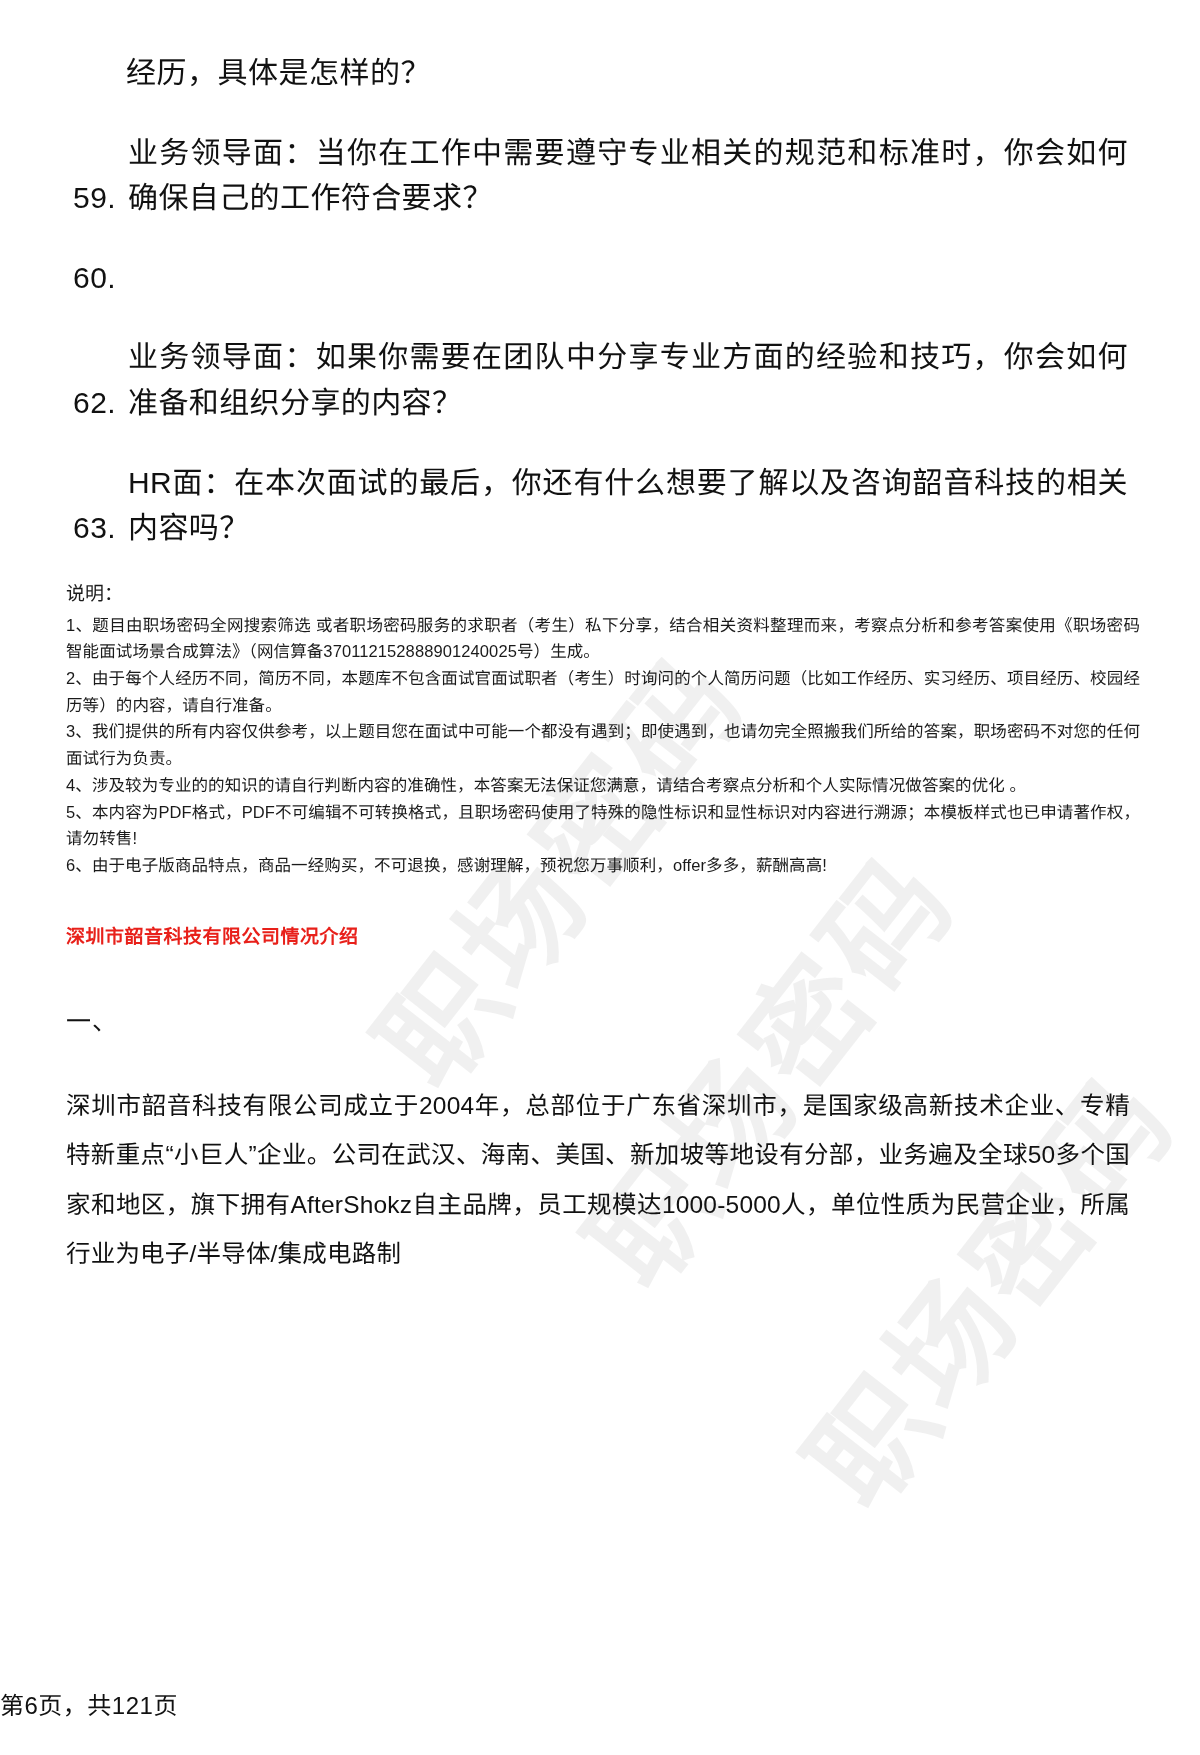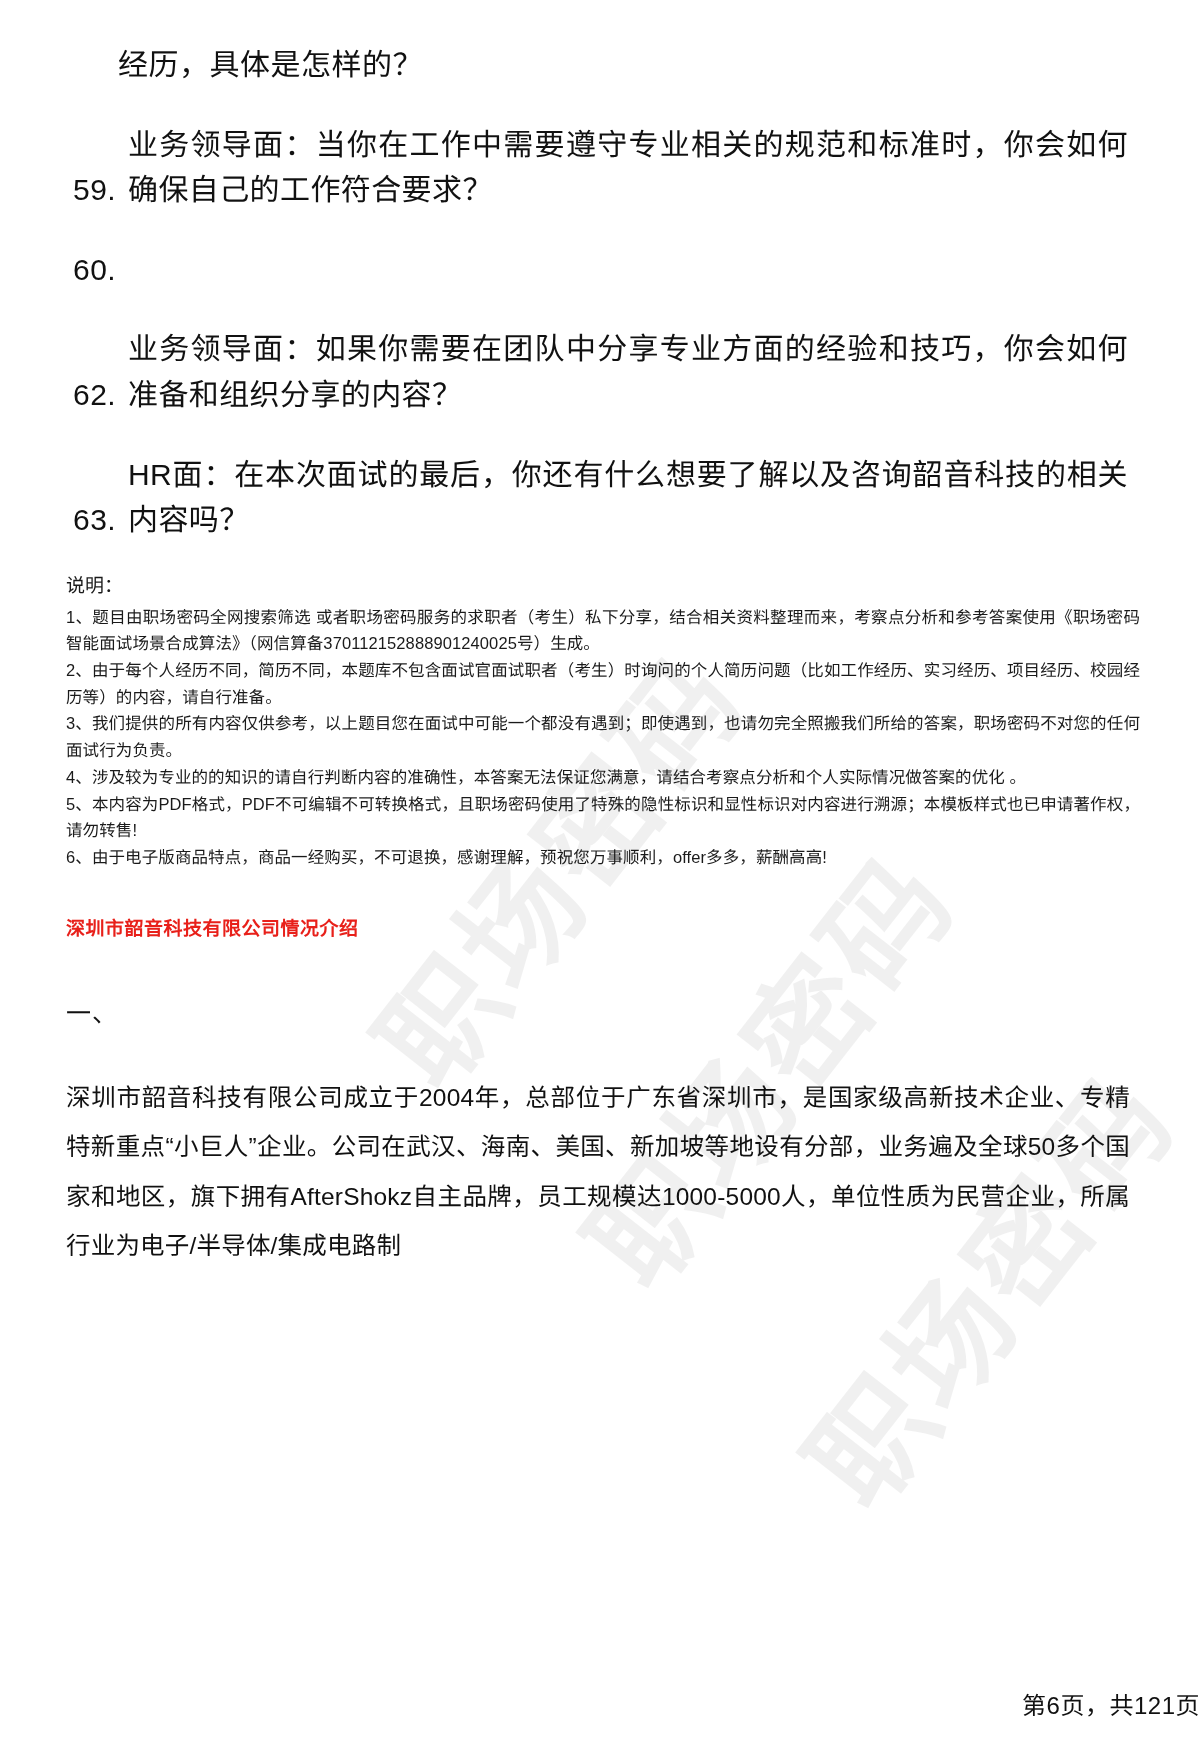--- a/index.html
+++ b/index.html
@@ -48,21 +48,21 @@
 
   
   .content {
     position: relative;
     z-index: 1;
     padding: 0;
   }
 
   
   .q-continued {
-    margin: 0;
+    margin: 8px;
     padding: 42px 90px 0 118px;
     font-size: 30px;
     line-height: 1.52;
     color: #111111;
     letter-spacing: 0.5px;
   }
 
   
   .qlist {
     margin: 0;
@@ -151,21 +151,21 @@
     text-justify: inter-ideograph;
     letter-spacing: 0.2px;
   }
 
   
   .footer {
     position: absolute;
     left: 0;
     bottom: 34px;
     width: 1200px;
-    text-align: right;
+    text-align: left;
     font-size: 24px;
     color: #111111;
     letter-spacing: 0.5px;
     z-index: 1;
   }
 </style>
 </head>
 <body>
 
 <div class="page">

